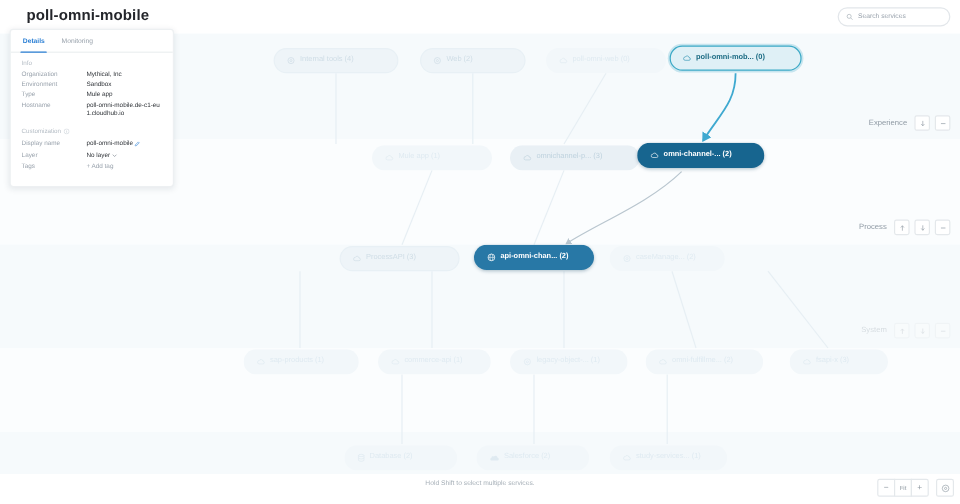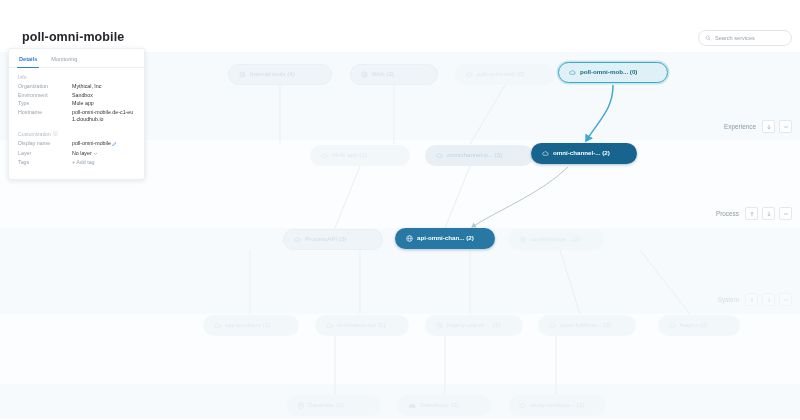--- a/index.html
+++ b/index.html
@@ -2,21 +2,21 @@
 <html><head>
 <meta charset="utf-8">
 <style>
   * { box-sizing: border-box; margin: 0; padding: 0; }
   html, body {
     width: 800px; height: 420px;
     font-family: "Liberation Sans", sans-serif;
     background: #ffffff;
     overflow: hidden;
   }
-  #app { position: relative; width: 800px; height: 315px; background: #fff; margin-top: 24px; }
+  #app { position: relative; width: 800px; height: 315px; background: #fff; }
 
   
   .row-band { position: absolute; left: 0; width: 800px; }
   .band-experience { top: 28px;  height: 88px;  background: #f6fafc; }
   .band-process    { top: 116px; height: 88px;  background: #fbfdfe; }
   .band-system     { top: 204px; height: 86px;  background: #f6fafc; }
   .band-extra      { top: 290px; height: 70px;  background: #fbfdfe; }
   .band-db         { top: 360px; height: 35px;  background: #f6fafc; }
 
   

